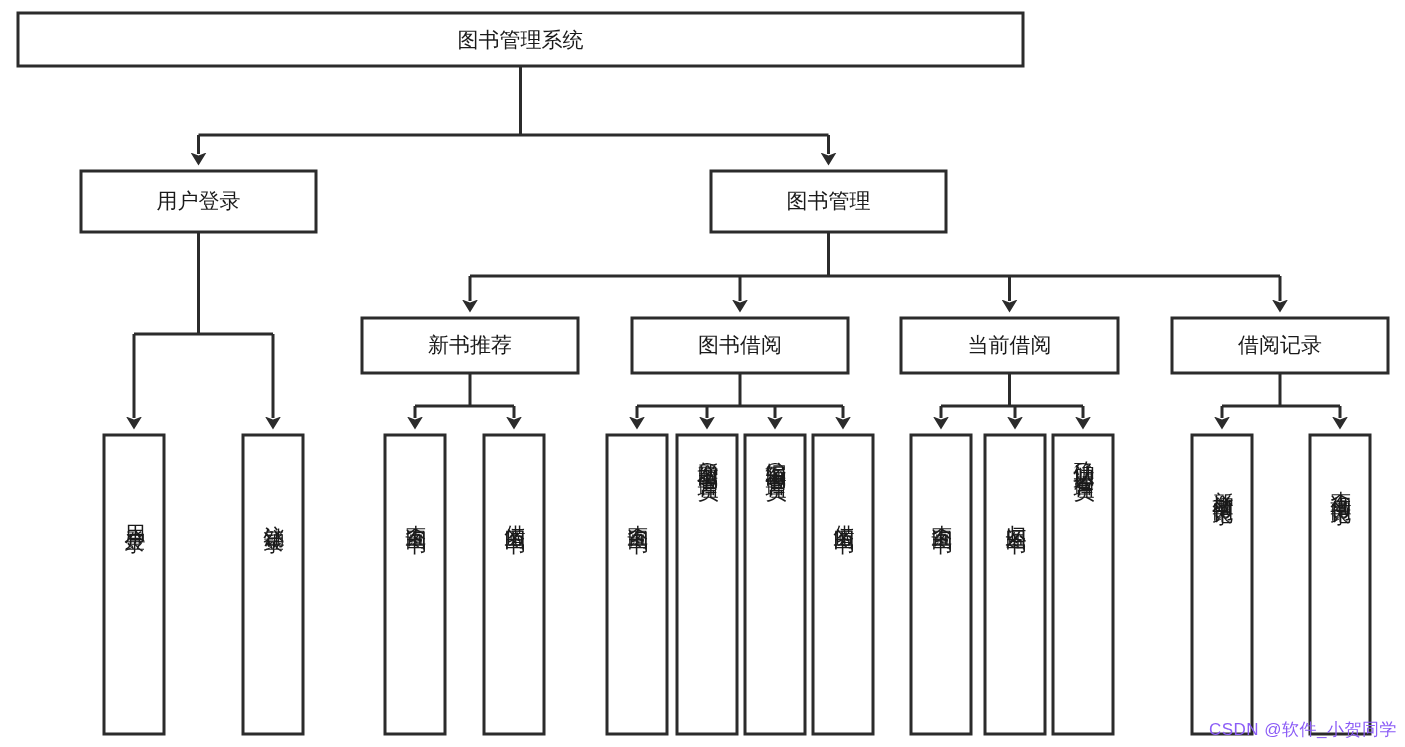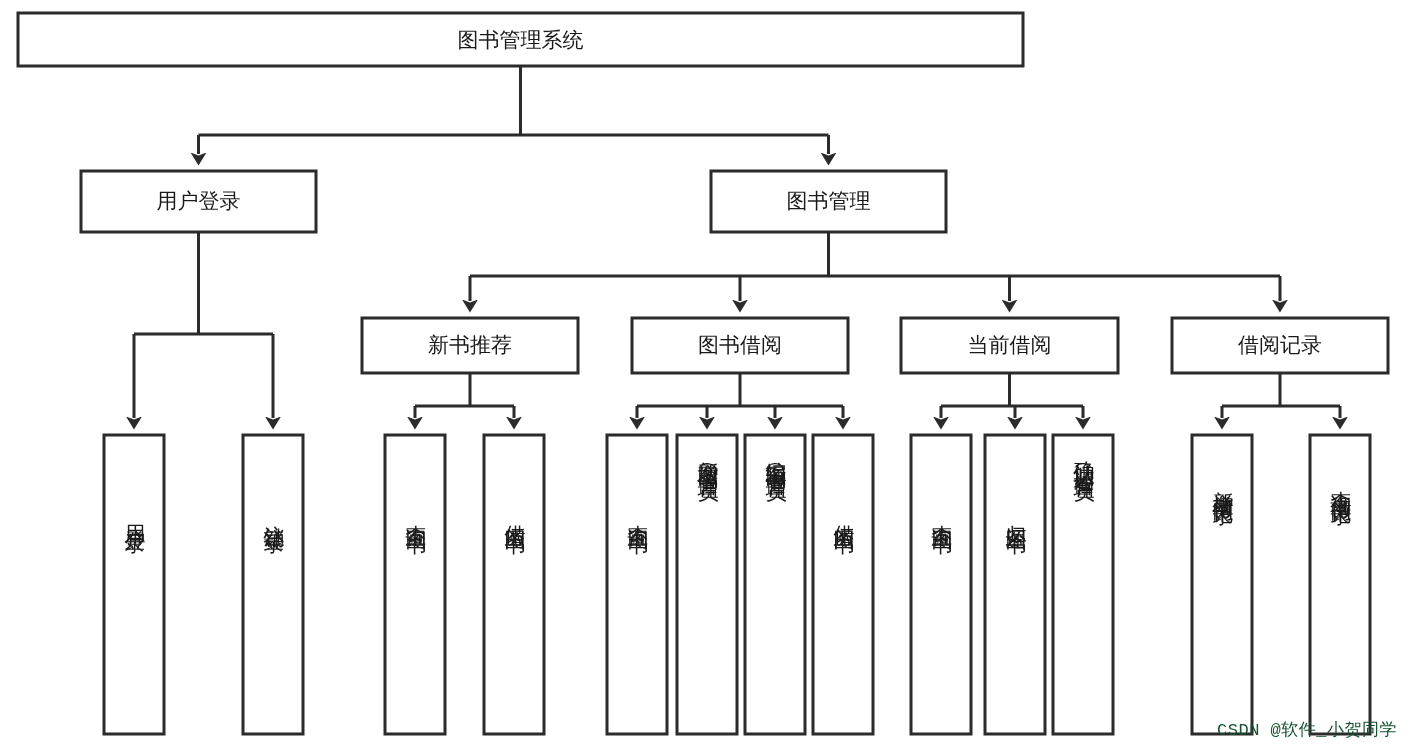--- a/index.html
+++ b/index.html
@@ -52,23 +52,23 @@
     letter-spacing: 3px;
     color: #1a1a1a;
     text-align: left;
     white-space: nowrap;
     pointer-events: none;
   }
   .watermark {
     position: absolute;
     right: 8px;
     bottom: 6px;
-    font-family: Liberation Mono, monospace;
+    font-family: Liberation Sans, sans-serif;
     font-size: 17px;
-    color: #14532d;
+    color: #8b5cf6;
     letter-spacing: 0.5px;
     white-space: nowrap;
   }
 </style>
 </head>
 <body>
 
 <svg id="diagram" viewBox="0 0 1405 747">
   <defs>
     <marker id="arw" markerWidth="14" markerHeight="16" refX="1.5" refY="8" orient="auto" markerUnits="userSpaceOnUse">

